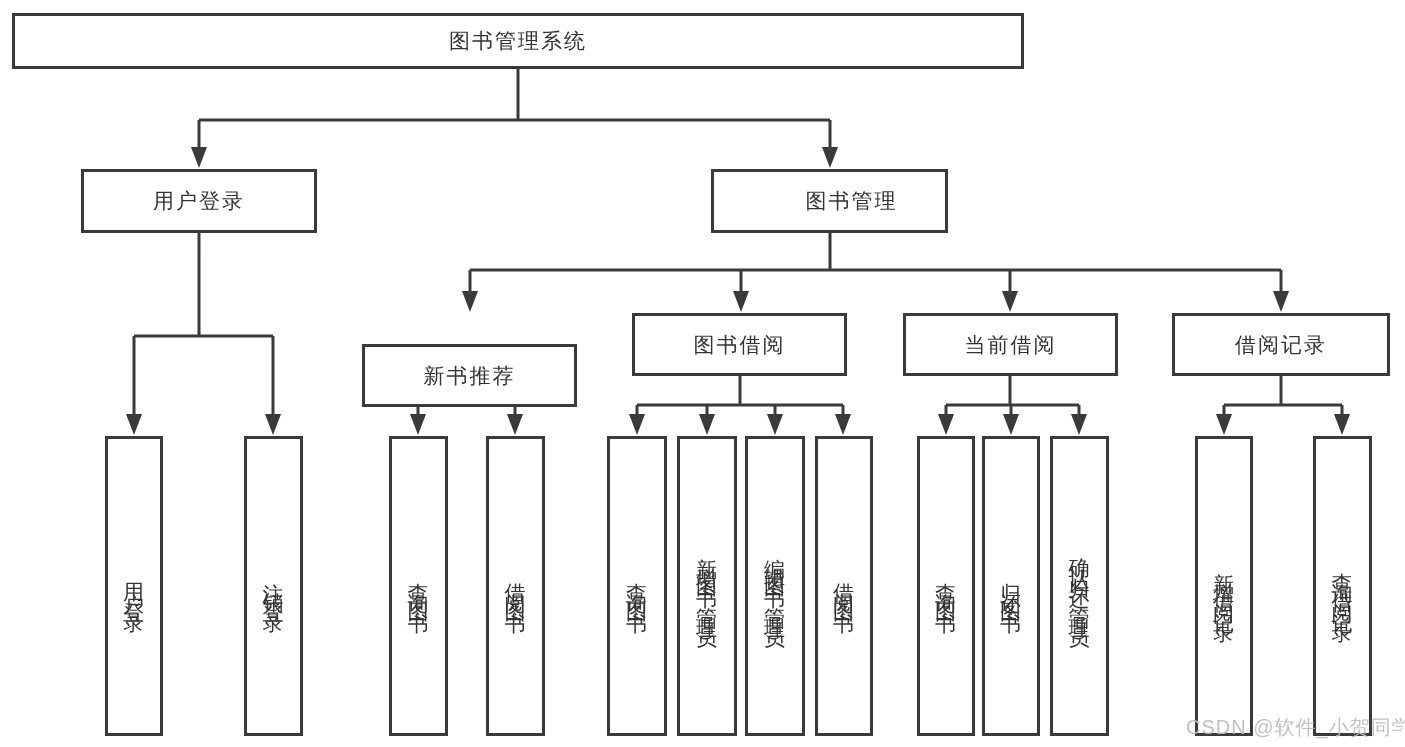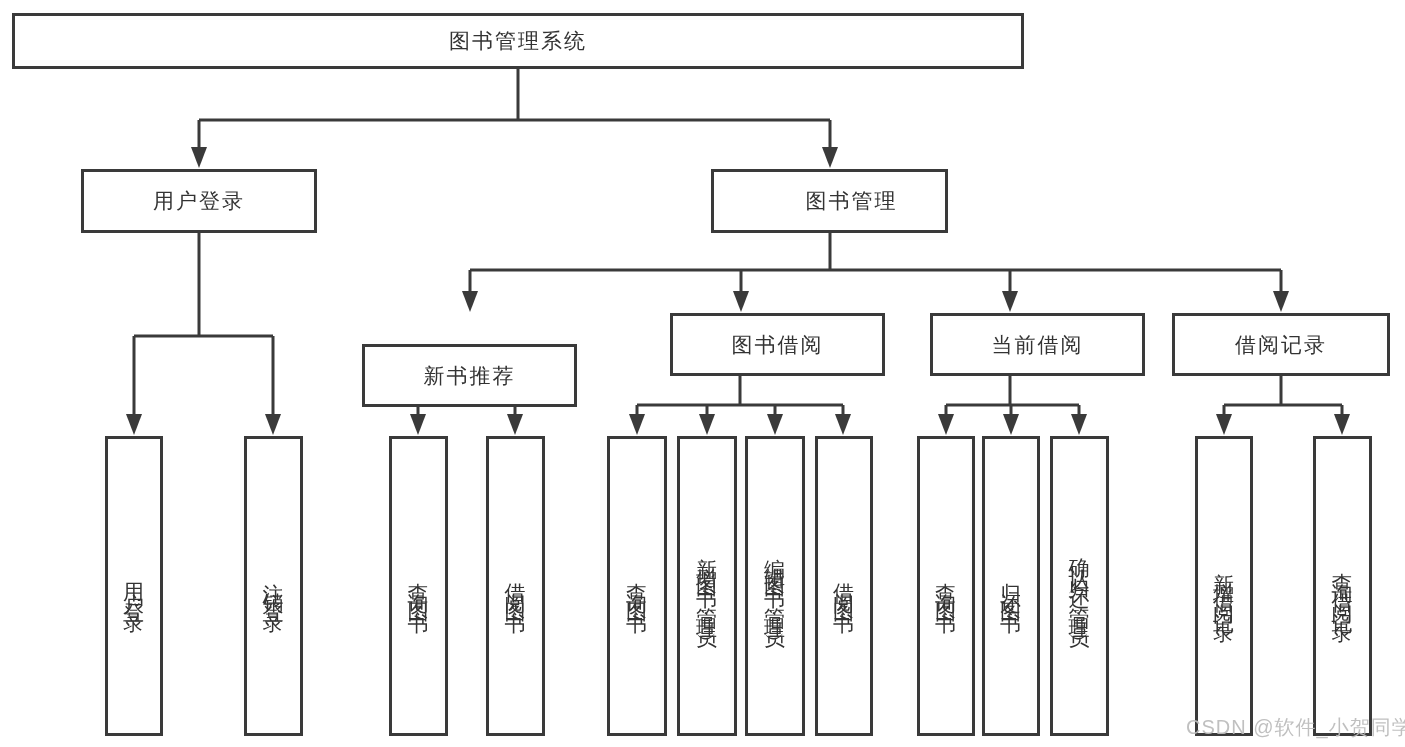--- a/index.html
+++ b/index.html
@@ -1,20 +1,20 @@
 <!DOCTYPE html>
 <html style="--line: #3a3a3a; --text: #333333; --wm: #bdbdbd; --bg: #ffffff;"><head>
 <meta charset="utf-8">
 <style>
   :root{
     --line:#3a3a3a; --text:#333333; --wm:#bdbdbd; --bg:#ffffff;
   }
   *{margin:0;padding:0;box-sizing:border-box;}
   body{background:var(--bg);font-family:"Liberation Sans","DejaVu Sans",sans-serif;}
-  #stage{position:relative;width:1405px;height:747px;background:var(--bg);overflow:hidden;}
+  #stage{position:relative;width:1405px;height:747px;background:var(--bg);overflow:hidden;border-radius:31px;}
   #wires{position:absolute;left:0;top:0;z-index:0;}
   #wires .wire{stroke:var(--line);stroke-width:3;fill:none;}
   #wires .arrowhead{fill:var(--line);stroke:none;}
   .hbox,.vbox{
     position:absolute;background:#fff;border:3px solid var(--line);
     display:flex;align-items:center;justify-content:center;
     color:var(--text);z-index:1;
   }
   .hbox{font-size:21px;letter-spacing:2px;white-space:nowrap;}
   .vbox{top:436px;height:300px;}
@@ -65,22 +65,22 @@
     <polygon class="arrowhead" points="1216,414 1232,414 1224,435"></polygon>
     <polygon class="arrowhead" points="1334,414 1350,414 1342,435"></polygon>
   </svg>
 
   <div class="hbox" style="left:12px;top:13px;width:1012px;height:56px;">图书管理系统</div>
 
   <div class="hbox" style="left:81px;top:169px;width:236px;height:64px;">用户登录</div>
   <div class="hbox" style="left:711px;top:169px;width:237px;height:64px;padding-left:44px;">图书管理</div>
 
   <div class="hbox" style="left:362px;top:313px;width:215px;height:63px;margin-top:31px;">新书推荐</div>
-  <div class="hbox" style="left:632px;top:313px;width:215px;height:63px;margin-left:38px;">图书借阅</div>
-  <div class="hbox" style="left:930px;top:313px;width:215px;height:63px;">当前借阅</div>
+  <div class="hbox" style="left:632px;top:313px;width:215px;height:63px;">图书借阅</div>
+  <div class="hbox" style="left:903px;top:313px;width:215px;height:63px;">当前借阅</div>
   <div class="hbox" style="left:1172px;top:313px;width:218px;height:63px;">借阅记录</div>
 
   <div class="vbox" style="left:105px;width:58px;">
     <span class="vtext">用户登录</span>
   </div>
   <div class="vbox" style="left:244px;width:59px;">
     <span class="vtext">注销登录</span>
   </div>
 
   <div class="vbox" style="left:389px;width:59px;">

